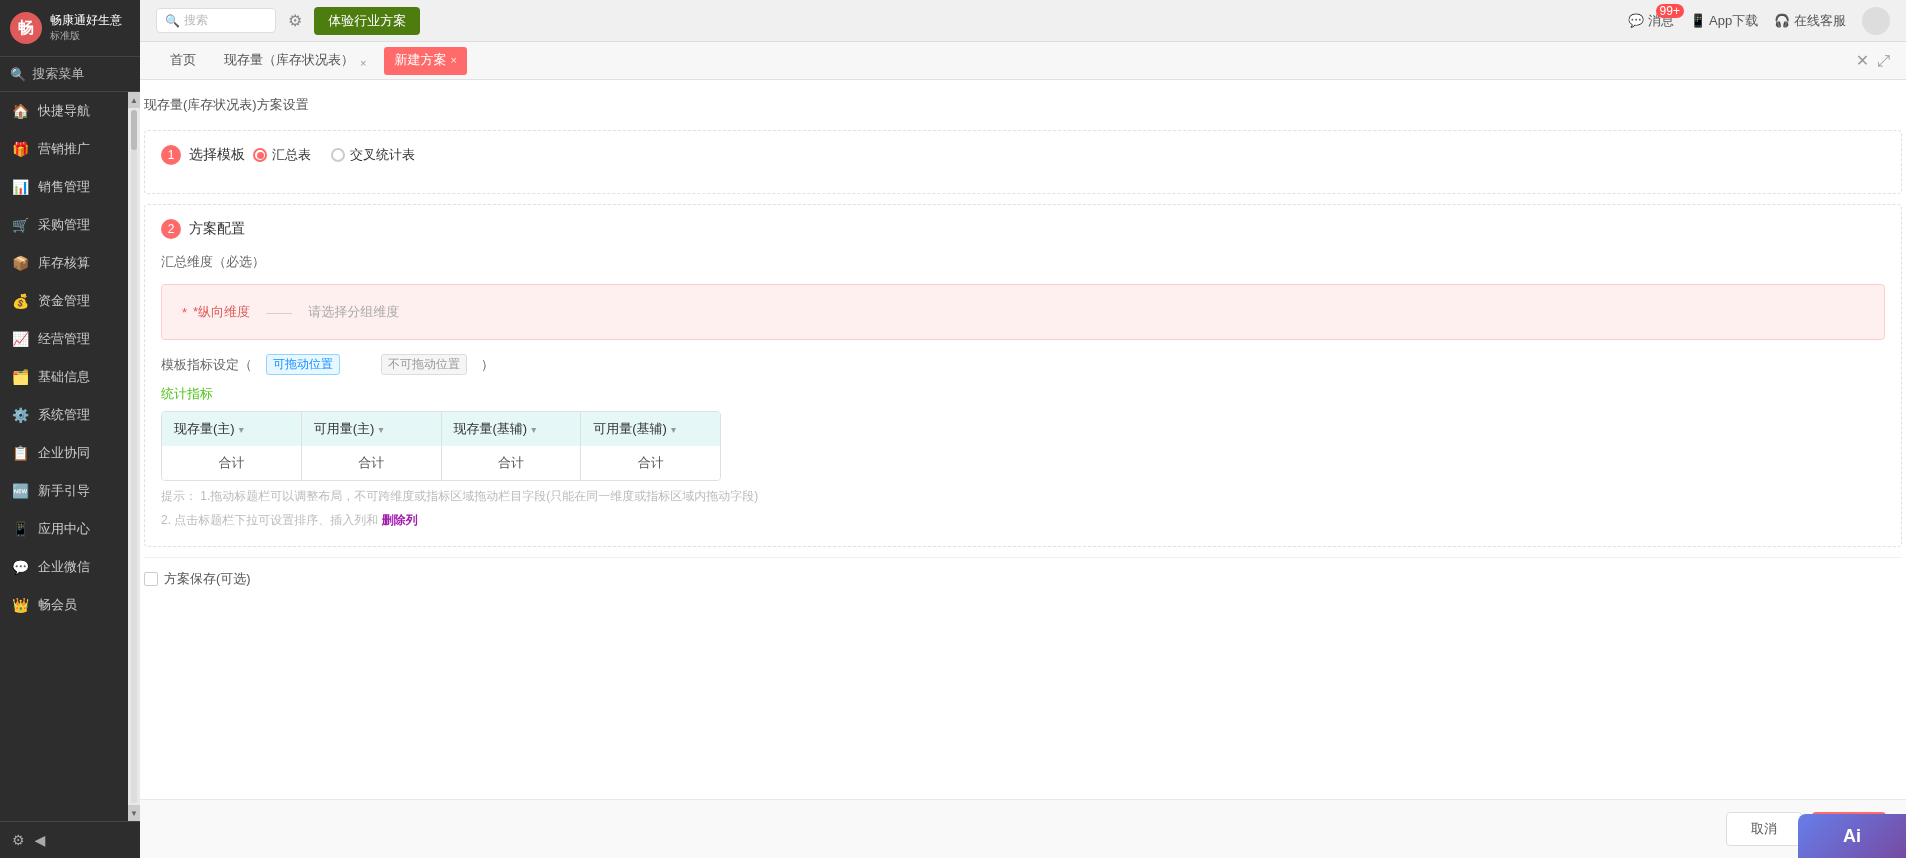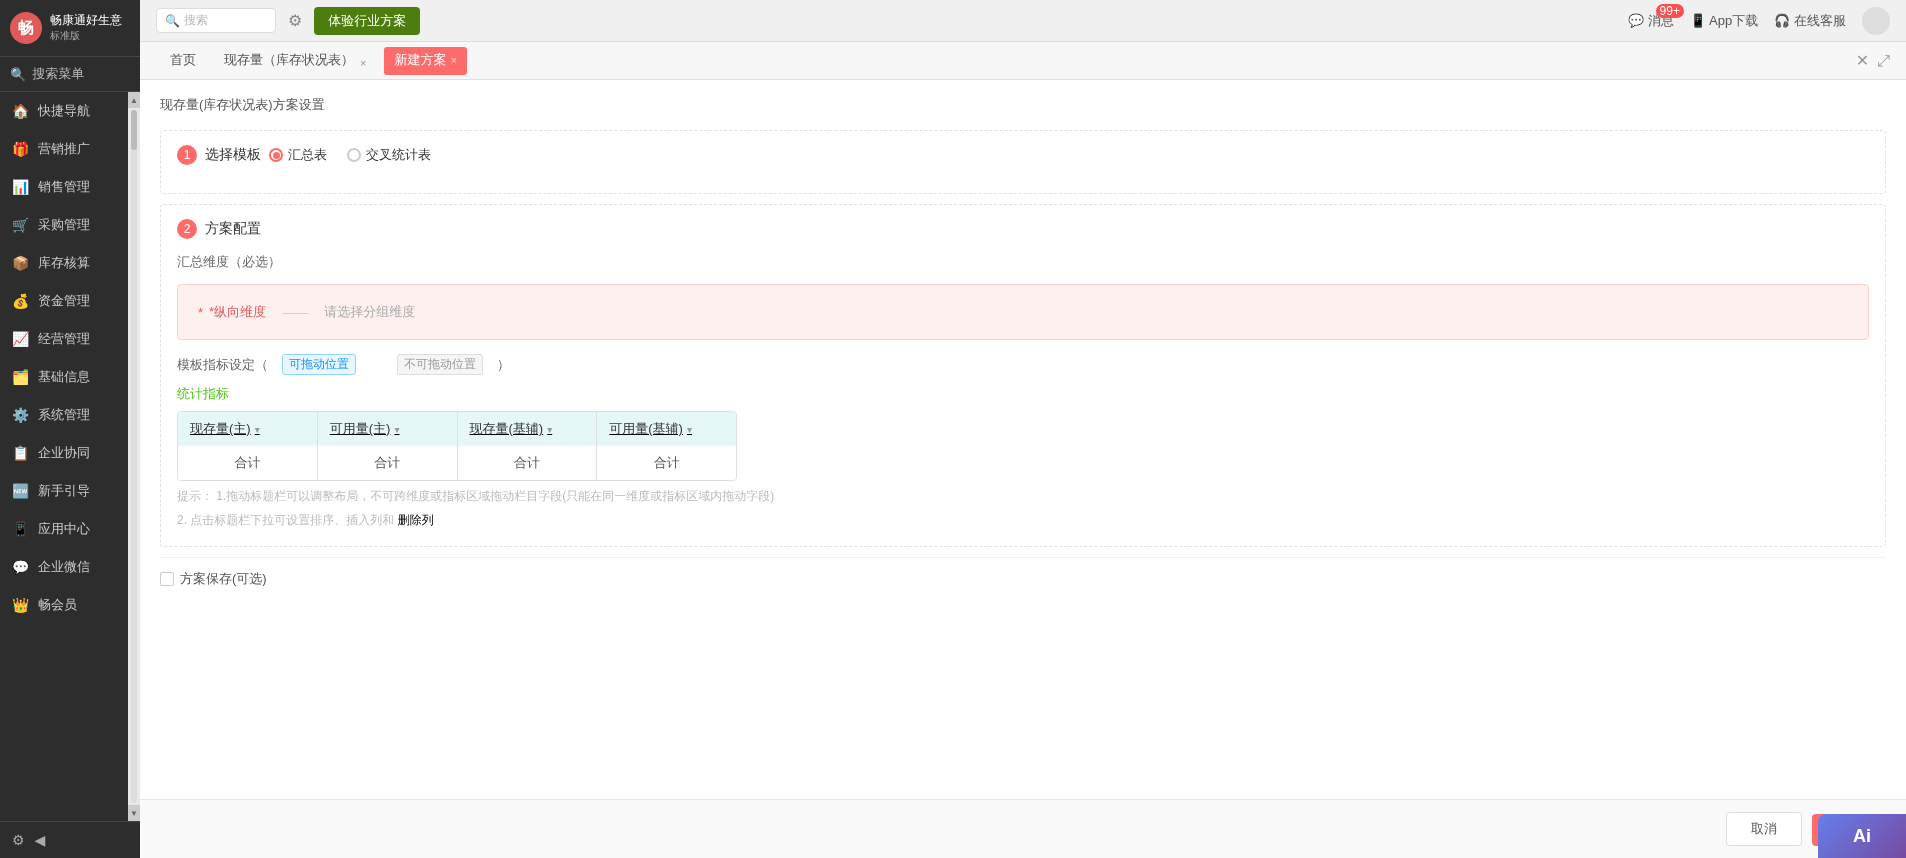--- a/index.html
+++ b/index.html
@@ -147,21 +147,21 @@
       margin-left: 4px;
     }
     .tab-new .tab-close { color: rgba(255,255,255,0.8); }
     .tabs-right { margin-left: auto; display: flex; align-items: center; gap: 8px; color: #999; font-size: 16px; cursor: pointer; }
 
     
     .content-area {
       flex: 1;
       background: #fff;
       overflow-y: auto;
-      padding: 16px 20px;
+      padding: 16px 4px;
     }
     .page-header {
       font-size: 13px;
       color: #555;
       margin-bottom: 16px;
     }
     .section-title {
       display: flex; align-items: center; gap: 8px;
       margin-bottom: 14px;
       font-size: 14px; color: #333;
@@ -234,21 +234,20 @@
     .stats-title { color: #52c41a; font-size: 13px; margin-bottom: 8px; font-weight: 500; }
     .stats-table {
       border: 1px solid #e0e0e0;
       border-radius: 4px;
       overflow: hidden;
       width: 560px;
     }
     .stats-header {
       display: flex;
       background: #e6f7f7;
-      text-decoration: underline;
     }
     .stats-col {
       flex: 1;
       padding: 8px 12px;
       border-right: 1px solid #e0e0e0;
       display: flex; align-items: center; gap: 4px;
       font-size: 13px; color: #333;
     }
     .stats-col:last-child { border-right: none; }
     .stats-body { display: flex; background: #fff; }
@@ -257,21 +256,21 @@
       padding: 8px 12px;
       border-right: 1px solid #e0e0e0;
       text-align: center;
       font-size: 13px; color: #555;
     }
     .stats-cell:last-child { border-right: none; }
     .col-chevron { color: #999; font-size: 10px; cursor: pointer; }
 
     
     .tips-section { font-size: 12px; color: #bbb; margin-top: 3px; line-height: 2; }
-    .tips-highlight { color: #000000; }
+    .tips-highlight { color: #a21caf; font-weight: bold; }
 
     
     .save-row {
       display: flex; align-items: center; gap: 6px;
       font-size: 13px; color: #555;
       padding: 12px 0;
       border-top: 1px solid #f0f0f0;
       margin-top: 8px;
     }
     .checkbox-box {
@@ -282,21 +281,20 @@
     }
 
     
     .footer-bar {
       background: #f9f9f9;
       border-top: 1px solid #e8e8e8;
       padding: 12px 20px;
       display: flex;
       justify-content: flex-end;
       gap: 10px;
-      align-items: flex-end;
     }
     .btn-cancel {
       background: #fff;
       border: 1px solid #ddd;
       color: #555;
       border-radius: 4px;
       padding: 7px 24px;
       font-size: 13px;
       cursor: pointer;
     }
@@ -307,21 +305,21 @@
       border-radius: 4px;
       padding: 7px 24px;
       font-size: 13px;
       cursor: pointer;
     }
 
     
     .ai-float {
       position: fixed;
       right: 0; bottom: 0;
-      width: 88px; height: 44px;
+      width: 108px; height: 44px;
       background: linear-gradient(135deg, #667eea, #764ba2);
       color: white;
       font-size: 18px; font-weight: bold;
       display: flex; align-items: center; justify-content: center;
       cursor: pointer;
       border-radius: 8px 0 0 0;
     }
 
     .dashed-border { border: 1px dashed #e0e0e0; border-radius: 4px; padding: 14px 16px; margin-bottom: 10px; }
   </style>

